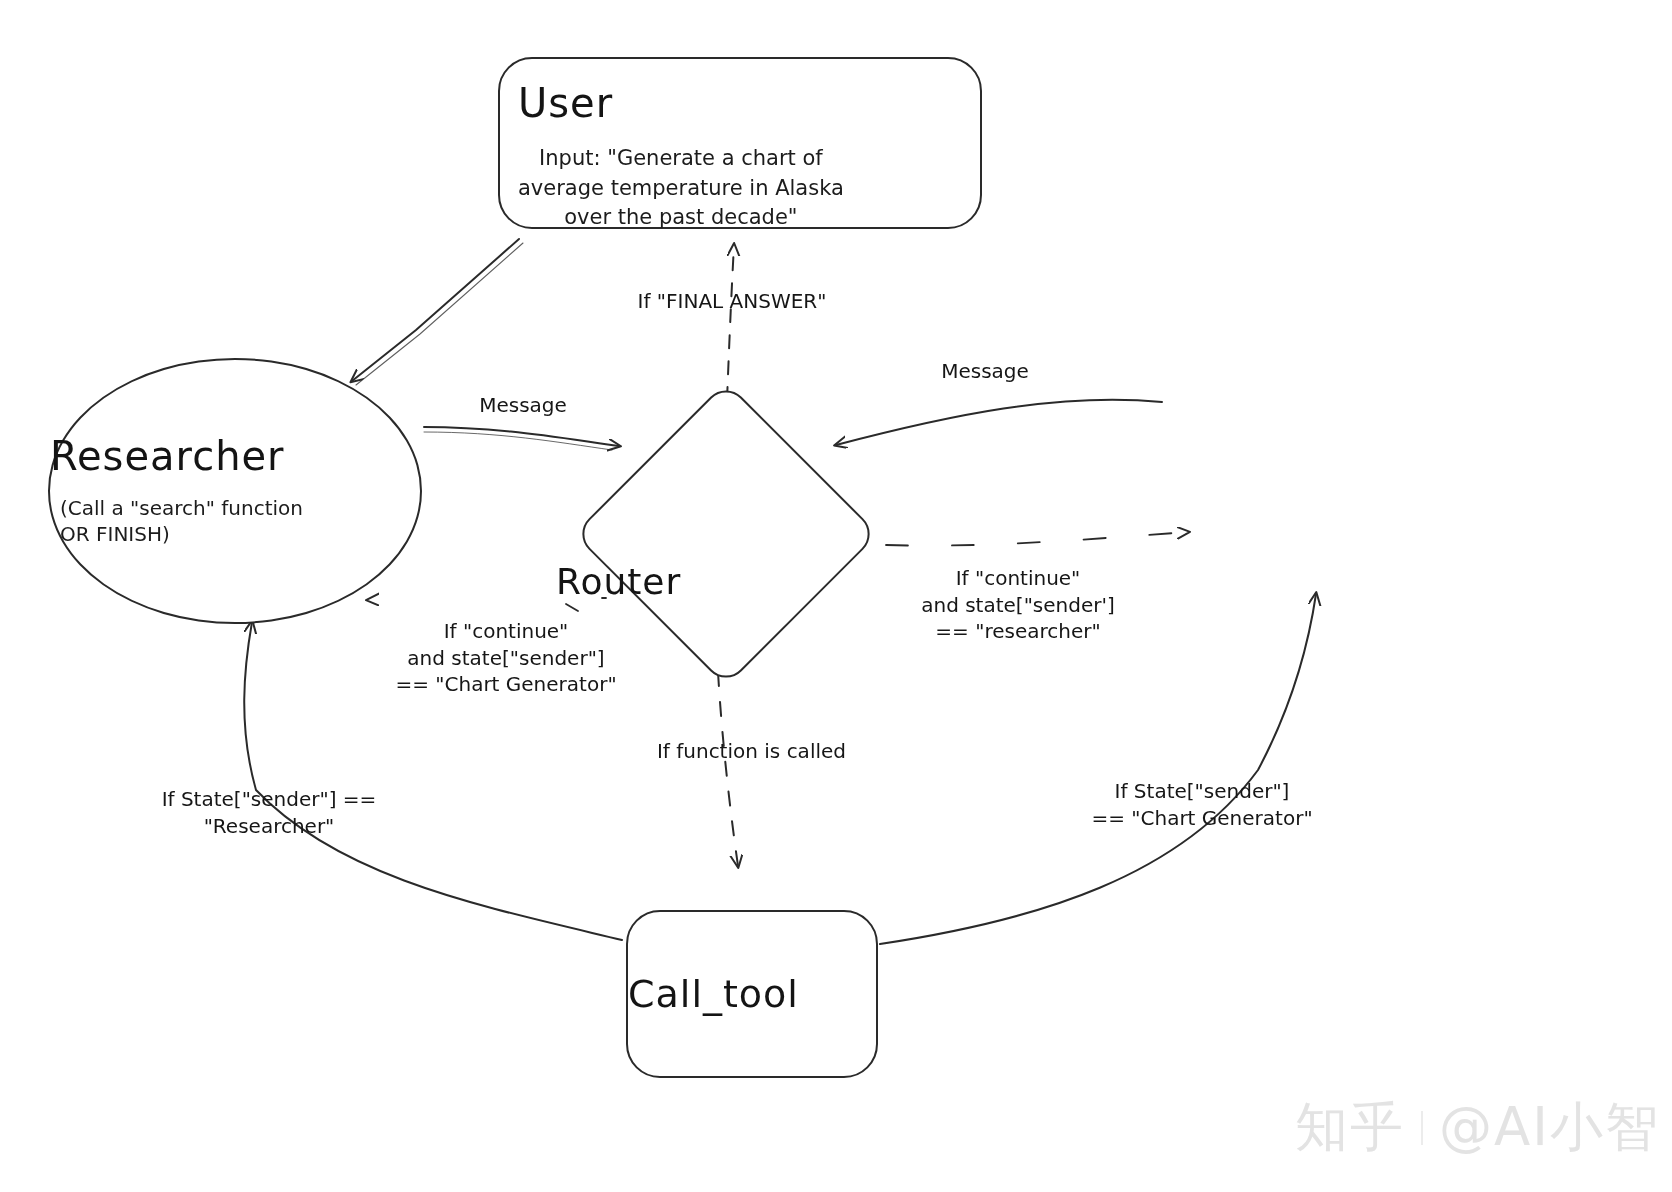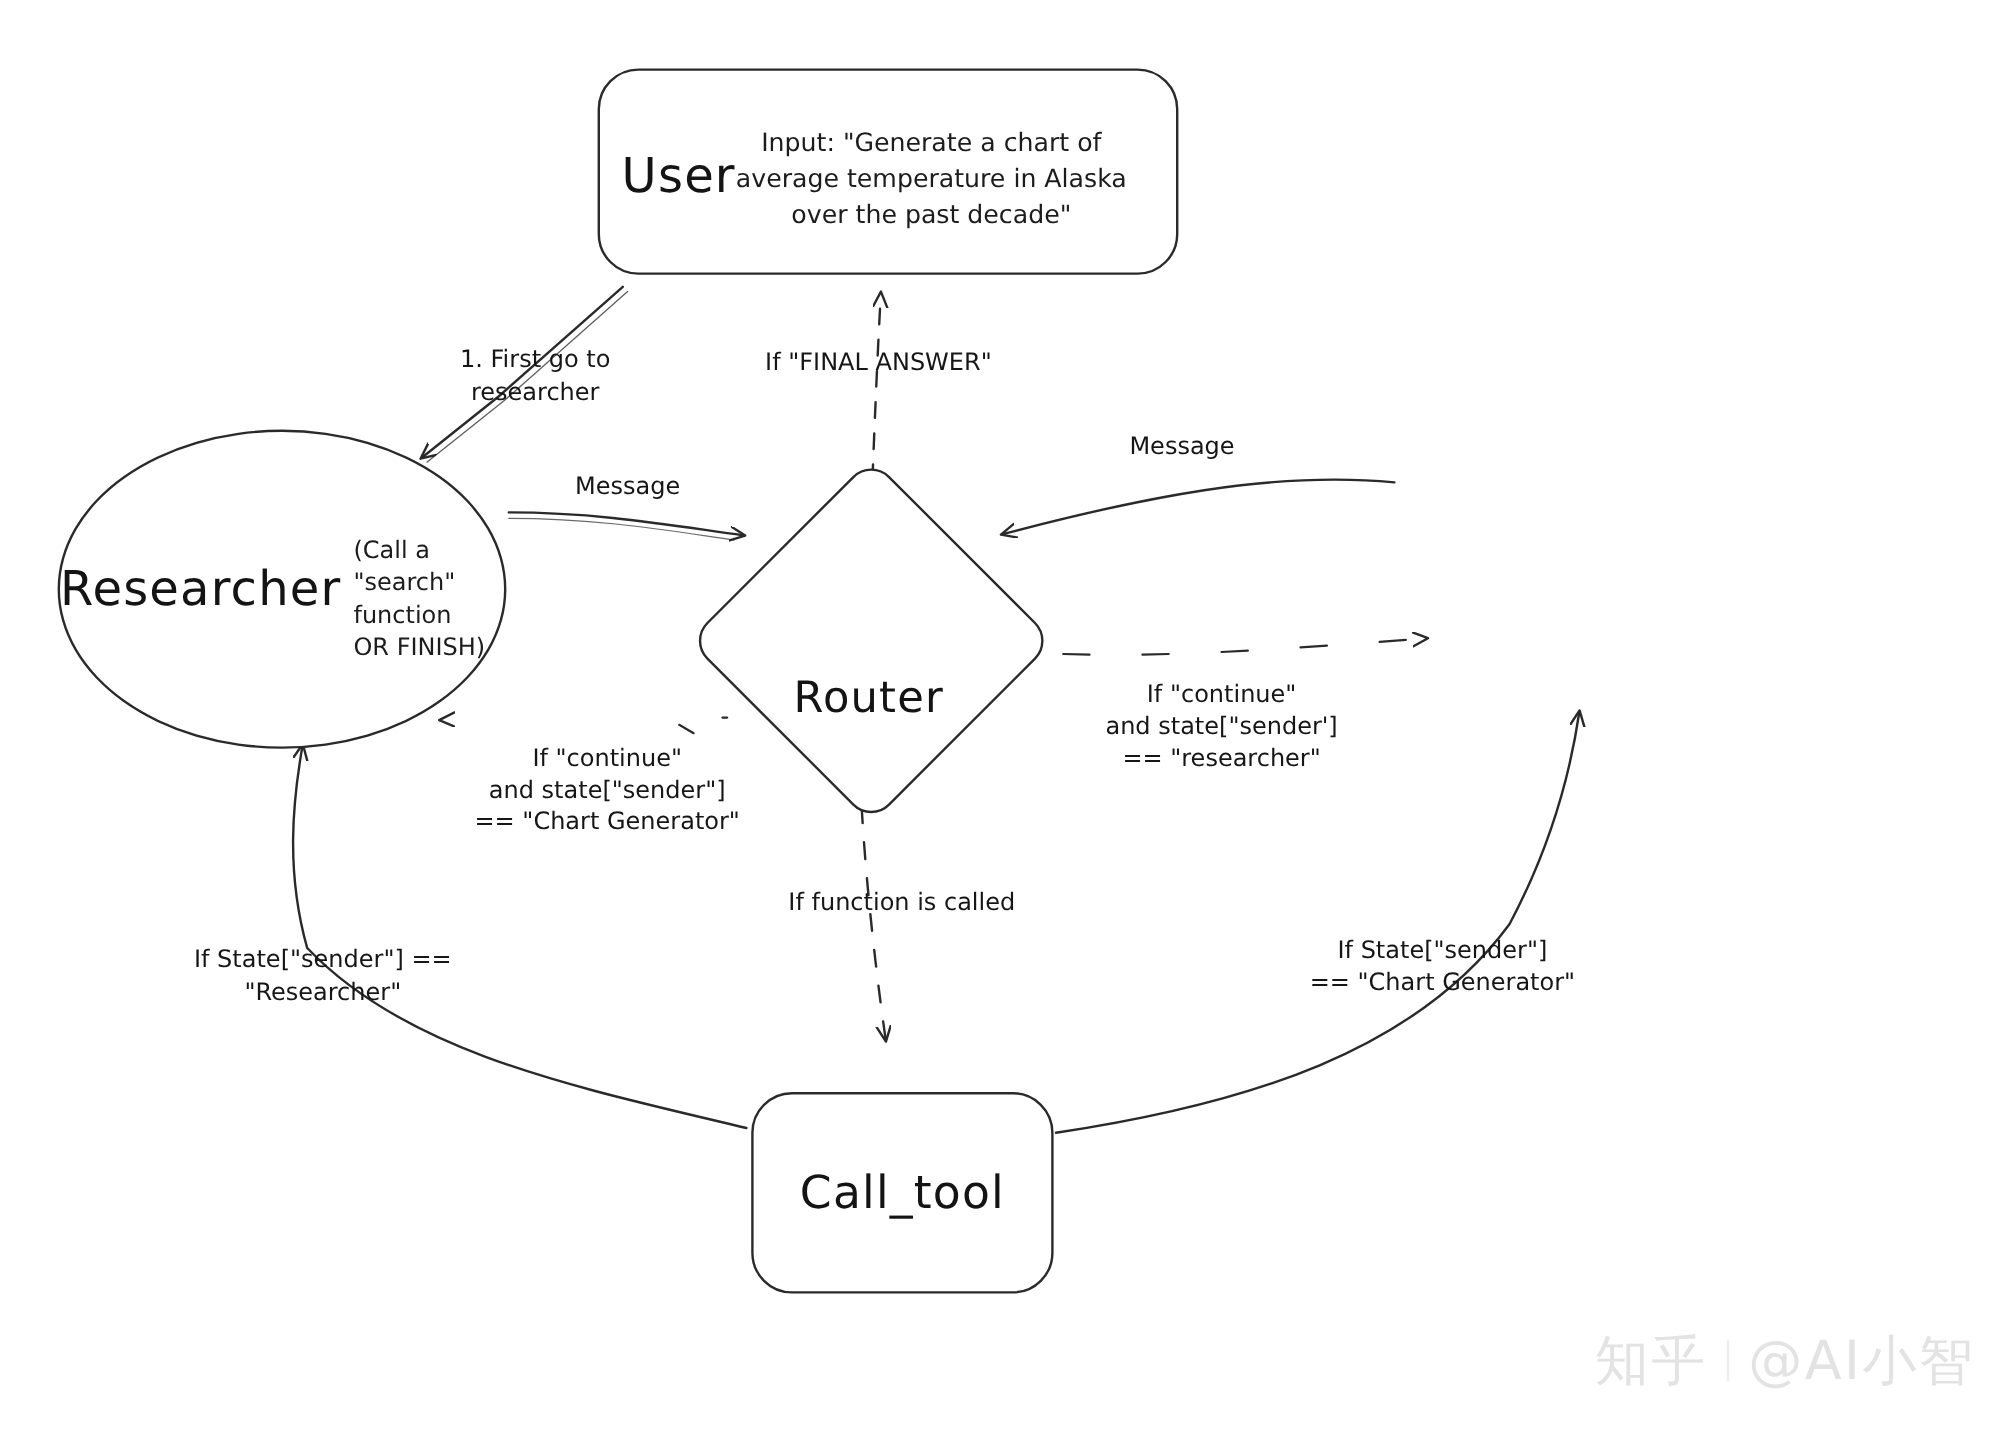--- a/index.html
+++ b/index.html
@@ -25,22 +25,22 @@
     left: 0;
     top: 0;
     width: 1672px;
     height: 1192px;
   }
 
   
   .node {
     position: absolute;
     display: flex;
-    flex-direction: row;
-    align-items: center;
+    flex-direction: column;
+    align-items: flex-start;
     justify-content: center;
     text-align: center;
     box-sizing: border-box;
     z-index: 3;
   }
   .node .title {
     font-size: 38px;
     letter-spacing: 1px;
     color: #141414;
     line-height: 1.12;
@@ -126,27 +126,27 @@
   #lbl-message-right { left: 930px; top: 358px; width: 110px; }
   #lbl-cont-chart { left: 382px; top: 618px; width: 248px; }
   #lbl-cont-researcher { left: 898px; top: 565px; width: 240px; }
   #lbl-func-called { left: 616px; top: 738px; width: 230px; text-align: right; }
   #lbl-state-researcher { left: 144px; top: 786px; width: 250px; }
   #lbl-state-chart { left: 1072px; top: 778px; width: 260px; }
 
   
   #watermark {
     position: absolute;
-    right: 26px;
+    right: 12px;
     bottom: 28px;
     display: flex;
     align-items: center;
     gap: 16px;
     color: #e3e3e3;
-    font-size: 45px;
+    font-size: 53px;
     letter-spacing: 2px;
     z-index: 6;
     user-select: none;
   }
   #watermark .wm-divider {
     width: 2px;
     height: 34px;
     background: #ececec;
   }
 </style>
@@ -221,22 +221,20 @@
 
   <div class="node" id="node-router">
     <div class="diamond-face"></div>
     <div class="title">Router</div>
   </div>
 
   <div class="node rounded-box" id="node-calltool">
     <div class="title">Call_tool</div>
   </div>
 
-  <div class="edge-label" id="lbl-first-go">1. First go to
-researcher</div>
 
   <div class="edge-label" id="lbl-final-answer">If "FINAL ANSWER"</div>
 
   <div class="edge-label" id="lbl-message-left">Message</div>
 
   <div class="edge-label" id="lbl-message-right">Message</div>
 
   <div class="edge-label" id="lbl-cont-chart">If "continue"
 and state["sender"]
 == "Chart Generator"</div>

